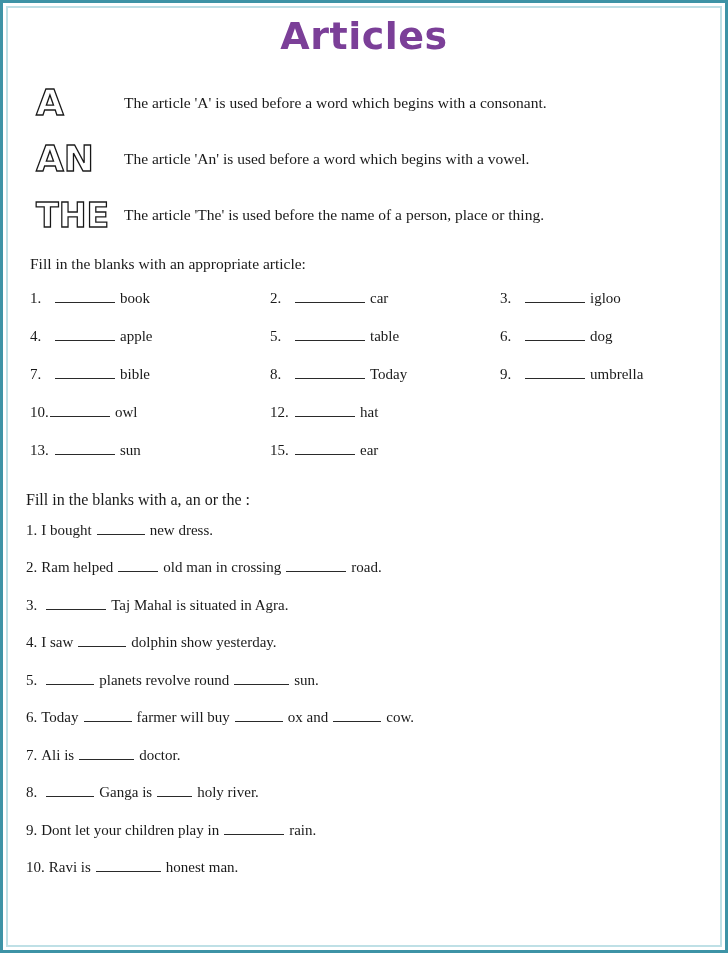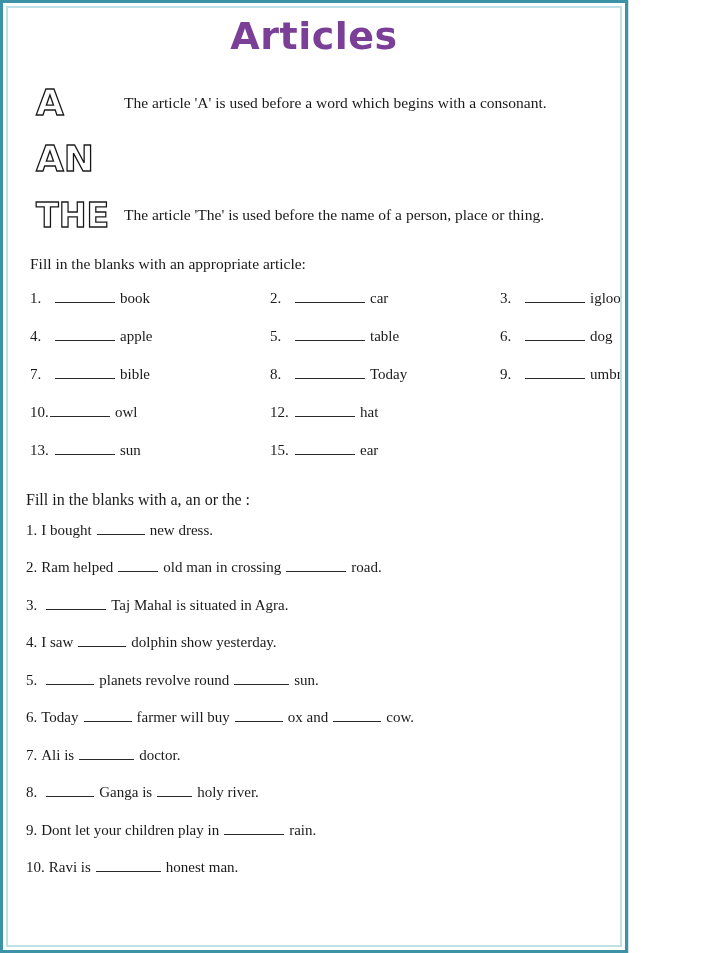--- a/index.html
+++ b/index.html
@@ -11,21 +11,21 @@
     width: 728px;
     height: 953px;
     font-family: "Liberation Serif", "DejaVu Serif", serif;
     color: #1a1a1a;
     overflow: hidden;
   }
 
   
   .page {
     position: relative;
-    width: 628px;
+    width: 728px;
     height: 953px;
     box-sizing: border-box;
     background: #ffffff;
     border: 3px solid #3d93a6;
     outline: 1px solid #cfe3e8;
     outline-offset: 0px;
   }
   .page-inner {
     position: absolute;
     top: 3px; left: 3px; right: 3px; bottom: 3px;
@@ -168,20 +168,21 @@
         </div>
         <div class="rule-text">The article 'A' is used before a word which begins with a consonant.</div>
       </div>
 
       <div class="rule-row">
         <div class="rule-glyph">
           <svg width="74" height="42" viewBox="0 0 74 42" aria-hidden="true">
             <text class="outline-text" x="2" y="33" font-size="36">AN</text>
           </svg>
         </div>
+        <div class="rule-text">The article 'An' is used before a word which begins with a vowel.</div>
       </div>
 
       <div class="rule-row">
         <div class="rule-glyph">
           <svg width="92" height="42" viewBox="0 0 92 42" aria-hidden="true">
             <text class="outline-text" x="2" y="33" font-size="34">THE</text>
           </svg>
         </div>
         <div class="rule-text">The article 'The' is used before the name of a person, place or thing.</div>
       </div>

